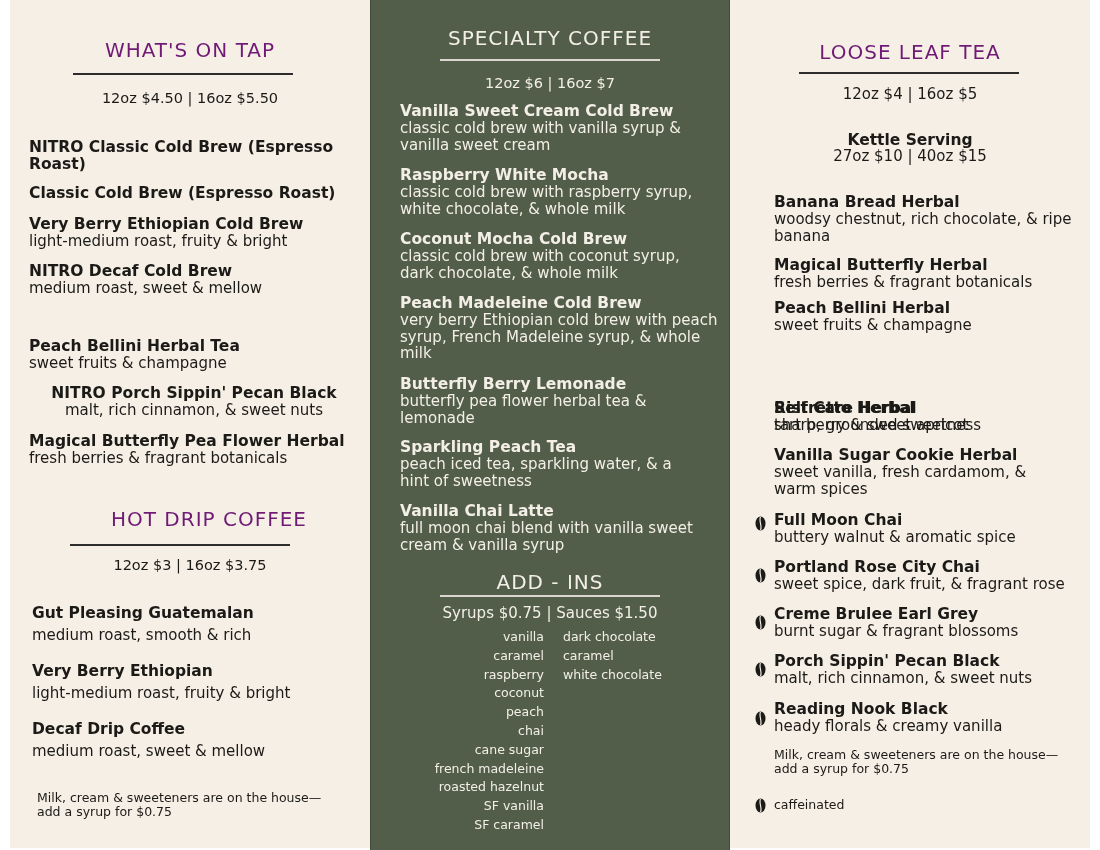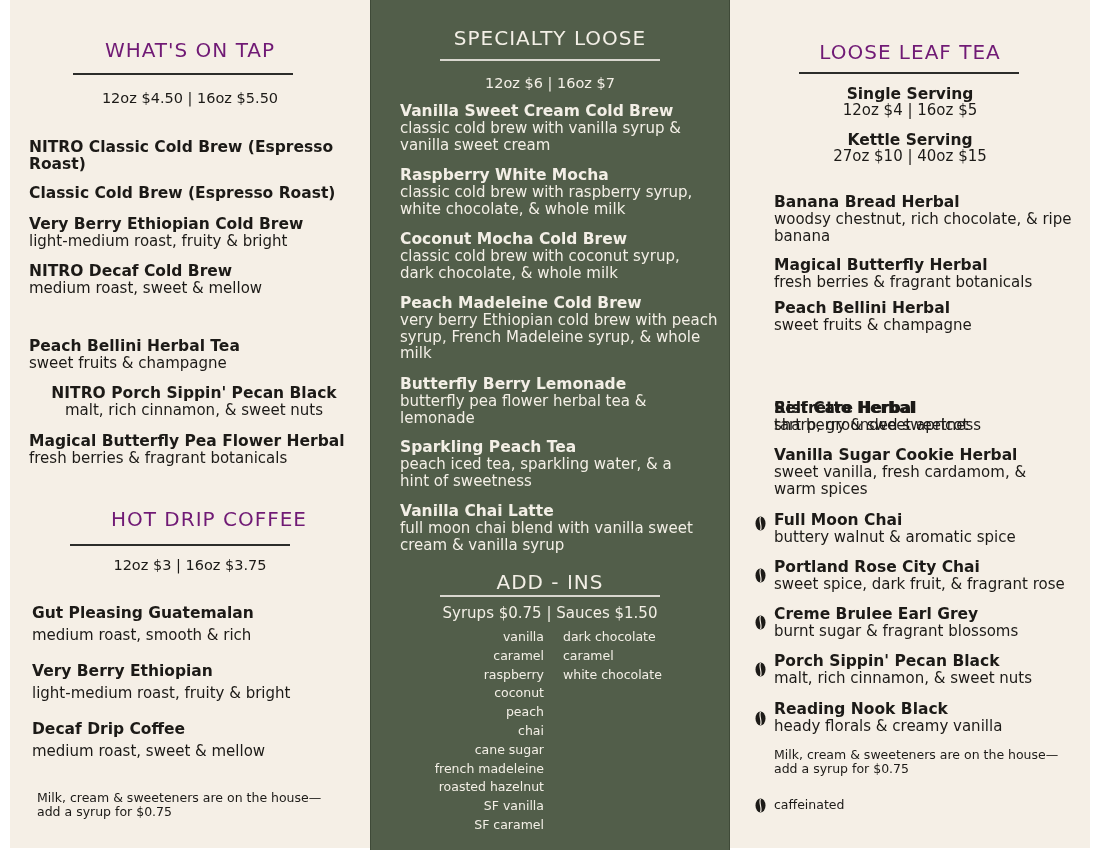--- a/index.html
+++ b/index.html
@@ -90,21 +90,21 @@
     <span class="desc" style="margin-top:5px;">medium roast, sweet &amp; mellow</span>
   </div>
 
   <div class="note" style="left:27px;top:791px;">
     <div>Milk, cream &amp; sweeteners are on the house—</div>
     <div>add a syrup for $0.75</div>
   </div>
 </div>
 
 <div class="col col-mid">
-  <h2 class="heading" style="top:26px;">SPECIALTY LOOSE</h2>
+  <h2 class="heading" style="top:26px;">SPECIALTY COFFEE</h2>
   <div class="rule" style="left:69px;width:220px;top:59px;"></div>
   <div class="price-line" style="top:75px;">12oz $6 | 16oz $7</div>
 
   <div class="item" style="left:29px;top:167px;width:310px;">
     <span class="name">Raspberry White Mocha</span>
     <span class="desc">classic cold brew with raspberry syrup, white chocolate, &amp; whole milk</span>
   </div>
   <div class="item" style="left:29px;top:103px;width:300px;">
     <span class="name">Vanilla Sweet Cream Cold Brew</span>
     <span class="desc">classic cold brew with vanilla syrup &amp; vanilla sweet cream</span>
@@ -152,21 +152,20 @@
     <div>caramel</div>
     <div>white chocolate</div>
   </div>
 </div>
 
 <div class="col col-right">
   <h2 class="heading" style="top:40px;">LOOSE LEAF TEA</h2>
   <div class="rule" style="left:69px;width:220px;top:72px;"></div>
 
   <div class="tea-serv" style="top:86px;">
-    <span class="lbl">Single Serving</span>
     <span class="val">12oz $4 | 16oz $5</span>
   </div>
   <div class="tea-serv" style="top:132px;">
     <span class="lbl">Kettle Serving</span>
     <span class="val">27oz $10 | 40oz $15</span>
   </div>
 
   <div class="item" style="left:44px;top:194px;width:305px;">
     <span class="name">Banana Bread Herbal</span>
     <span class="desc">woodsy chestnut, rich chocolate, &amp; ripe banana</span>

